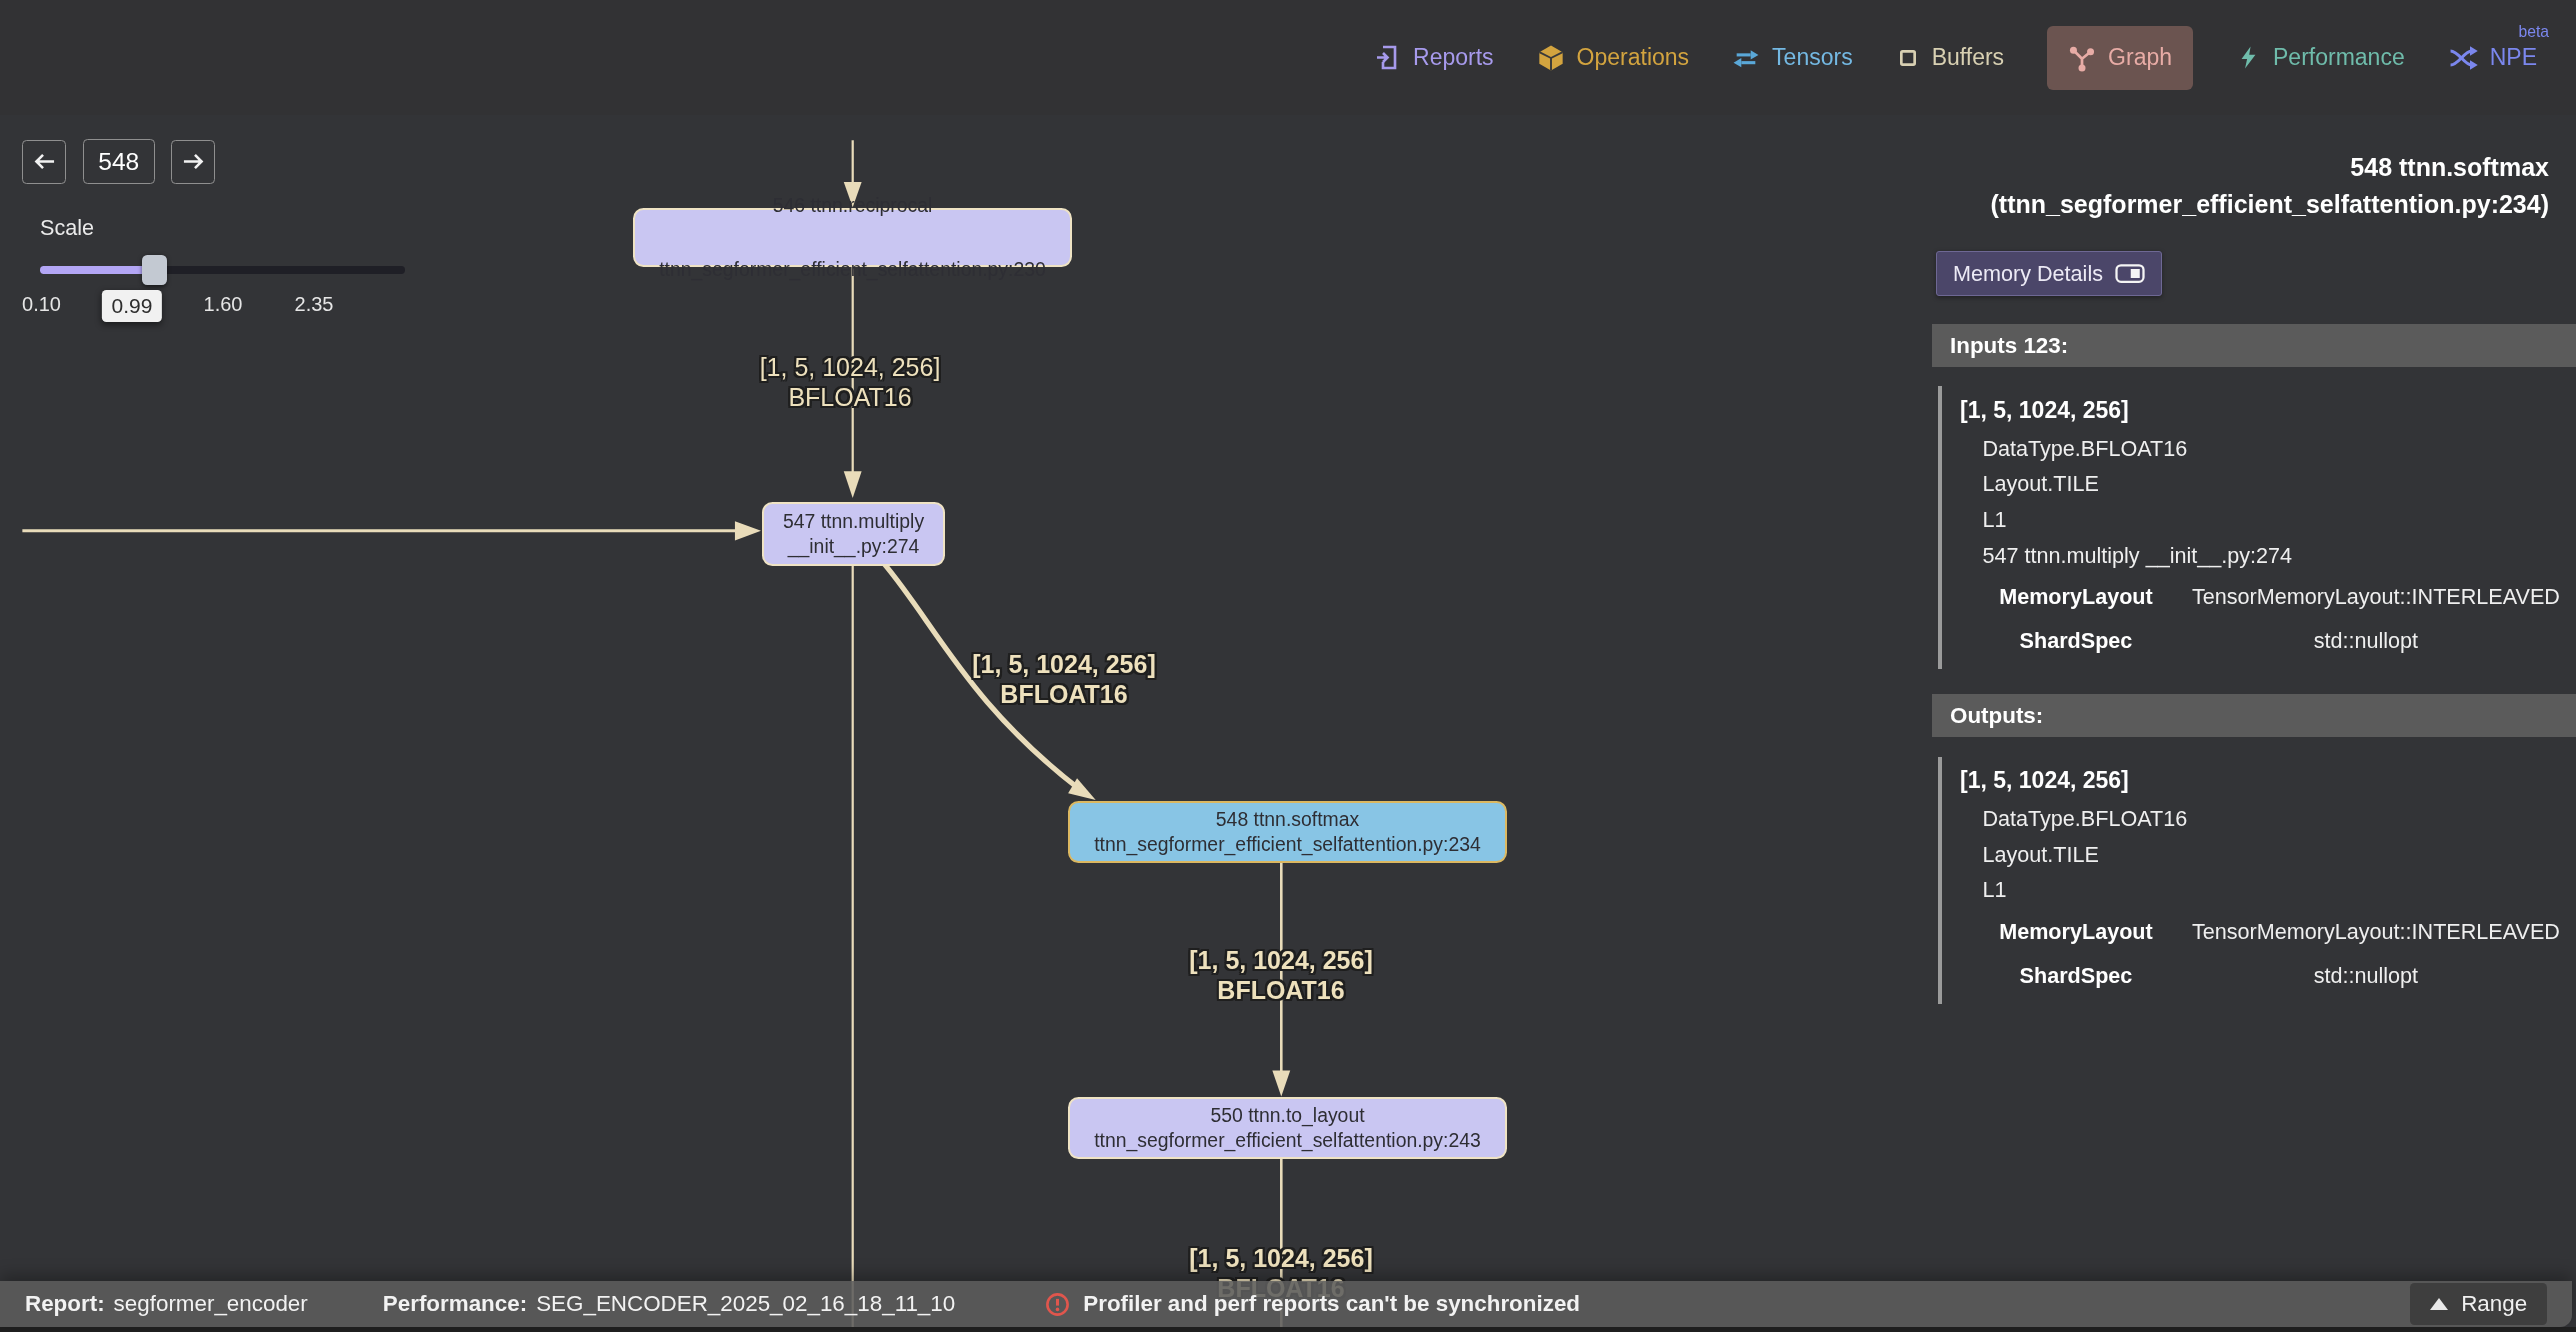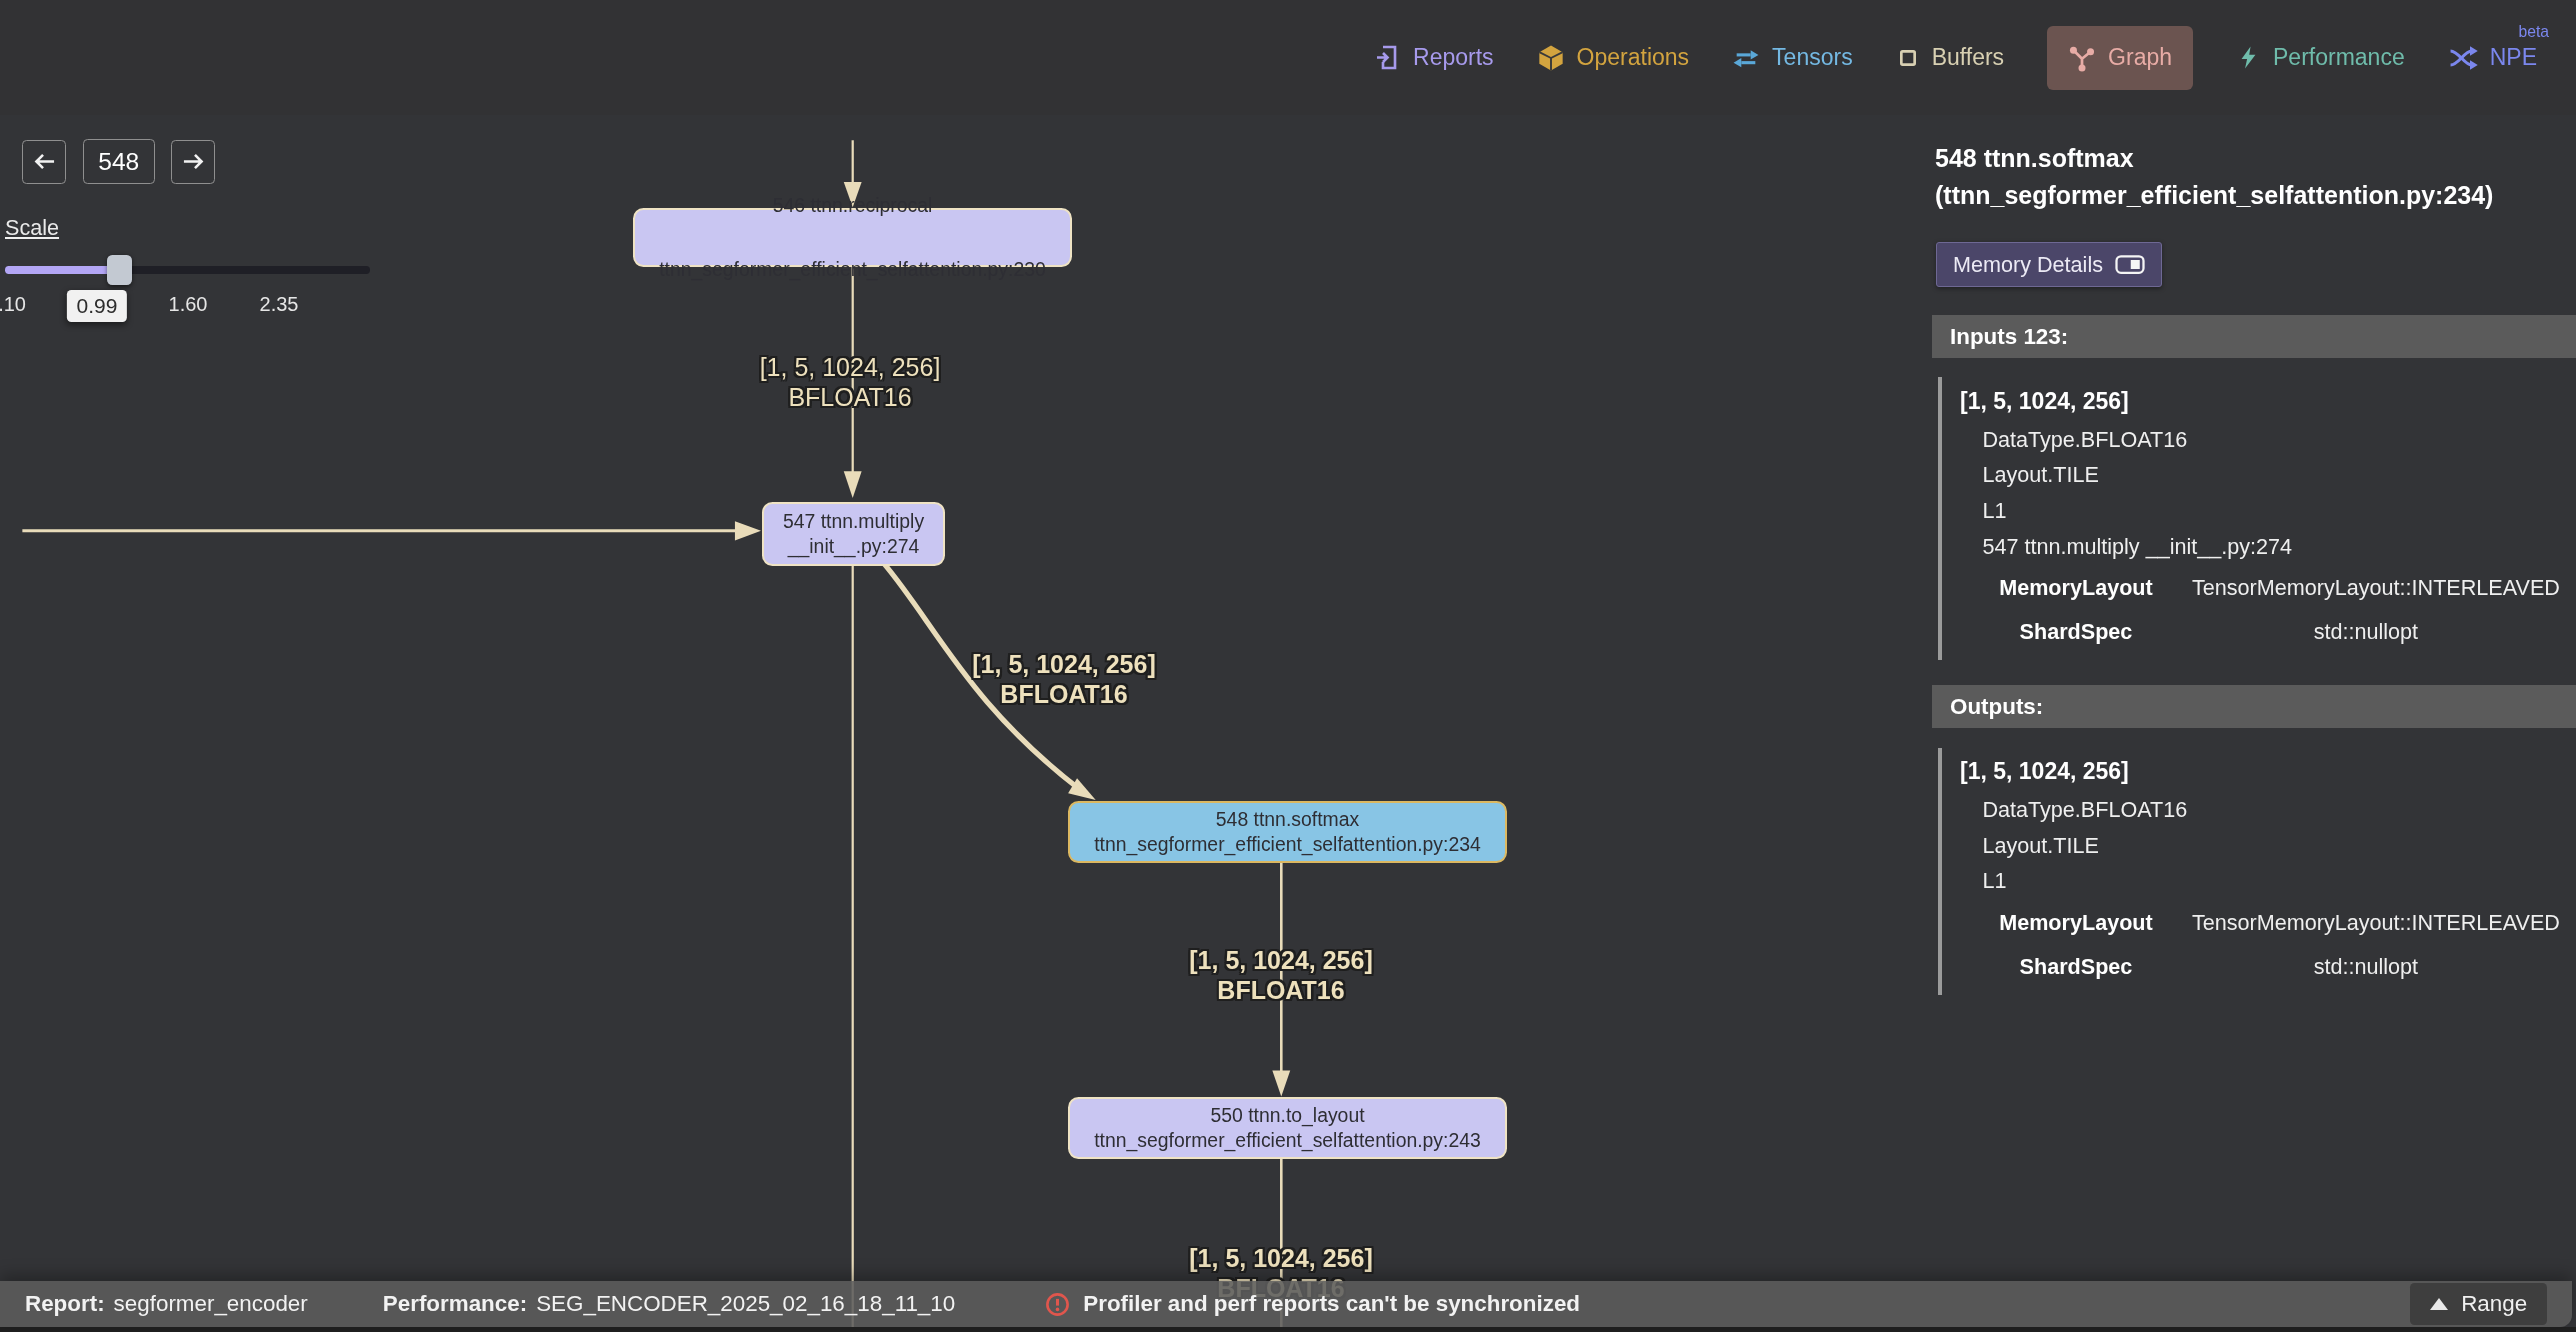--- a/index.html
+++ b/index.html
@@ -44,39 +44,39 @@
   .el-2{left:1064px;top:534px;}
   .el-3{left:1281px;top:830px;}
   .el-4{left:1281px;top:1128px;}
 
   
   .op-nav{position:absolute;left:22.4px;top:24px;z-index:6;display:flex;gap:16.4px;align-items:center;}
   .op-btn{width:44px;height:44px;background:transparent;border:1.5px solid #8f8f8f;border-radius:4.5px;
           color:#f2f2f2;display:flex;align-items:center;justify-content:center;cursor:pointer;}
   .op-input{width:66px;height:41px;background:transparent;border:1.5px solid #8f8f8f;border-radius:4.5px;
             color:#fff;font-size:24.6px;text-align:center;font-family:"Liberation Sans",sans-serif;}
-  .scale-panel{position:absolute;left:5px;top:100px;z-index:6;width:388px;text-decoration:underline;}
+  .scale-panel{position:absolute;left:40px;top:100px;z-index:6;width:388px;}
   .scale-label{font-size:21.6px;color:#eaeaea;}
   .scale-slider{position:relative;margin-top:19.4px;width:365px;height:30px;}
   .track{position:absolute;left:0;top:6px;width:365px;height:7.5px;background:#1f1f26;border-radius:3.7px;}
   .track-fill{position:absolute;left:0;top:6px;width:115px;height:7.5px;background:#b3a6f5;border-radius:3.7px;}
   .handle{position:absolute;left:102px;top:-5.2px;width:25px;height:30px;background:#c3c9d2;
           border-radius:5.2px;box-shadow:0 1.5px 4.5px rgba(0,0,0,.5);cursor:grab;z-index:3;}
   .ticks{position:absolute;left:0;top:33px;width:365px;height:27px;font-size:20px;color:#e6e6e6;}
   .tick{position:absolute;transform:translateX(-50%);}
   .t0{left:1.5px;} .t1{left:92px;} .t2{left:183px;} .t3{left:274px;}
   .scale-badge{position:absolute;left:92px;top:30px;transform:translateX(-50%);background:#f1f1f1;
                color:#2d2d2d;font-size:21px;padding:3.7px 9.7px;border-radius:4.5px;z-index:4;
                box-shadow:0 2.2px 6px rgba(0,0,0,.45);}
   .hint{position:absolute;left:22.4px;top:1145px;z-index:4;font-size:21.6px;color:#c8c8c8;}
 
   
   .sidebar{position:absolute;left:1908px;top:115px;width:668px;height:1166px;z-index:5;}
-  .sb-title{margin:25px 27px 0;font-size:25px;font-weight:bold;line-height:37px;color:#fff;
-            word-break:break-word;}
+  .sb-title{margin:34px 27px 0;font-size:25px;font-weight:bold;line-height:37px;color:#fff;
+            word-break:break-word;text-align:right;}
   .memory-btn{display:inline-flex;align-items:center;gap:12px;margin:28px 0 0 27.6px;height:45px;
               padding:0 16.4px;background:#4b4669;border:0.7px solid #6e6894;border-radius:3px;
               color:#eceaf5;font-size:21.6px;cursor:pointer;box-shadow:0 1.5px 4.5px rgba(0,0,0,.35);}
   .sb-band{margin:28px 0 0 24px;height:43px;background:#5b5b5b;display:flex;align-items:center;
            padding-left:18px;font-size:22.4px;font-weight:bold;color:#fff;}
   .sb-band.outputs{margin-top:25px;align-items:center;}
   .sb-card{margin:19.4px 12px 0 30px;border-left:4.5px solid #9b9b9b;padding:6px 0 15px 18px;}
   .sb-shape{font-size:23px;font-weight:bold;color:#fff;margin-top:4.5px;}
   .sb-row{font-size:21.6px;color:#efefef;margin:14px 0 0 22.4px;line-height:21.6px;}
   .sb-table{margin-top:18px;width:96%;}

